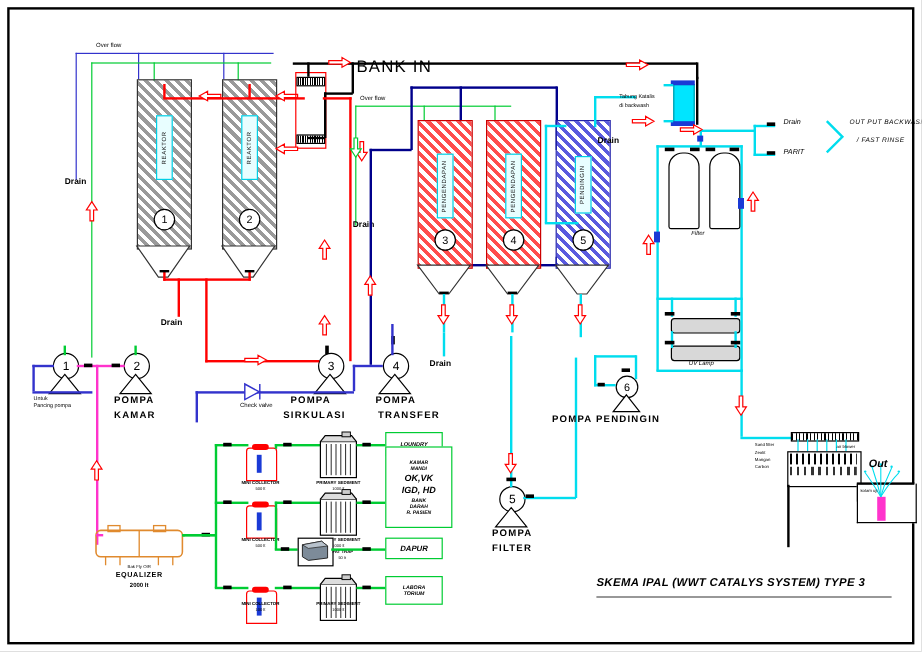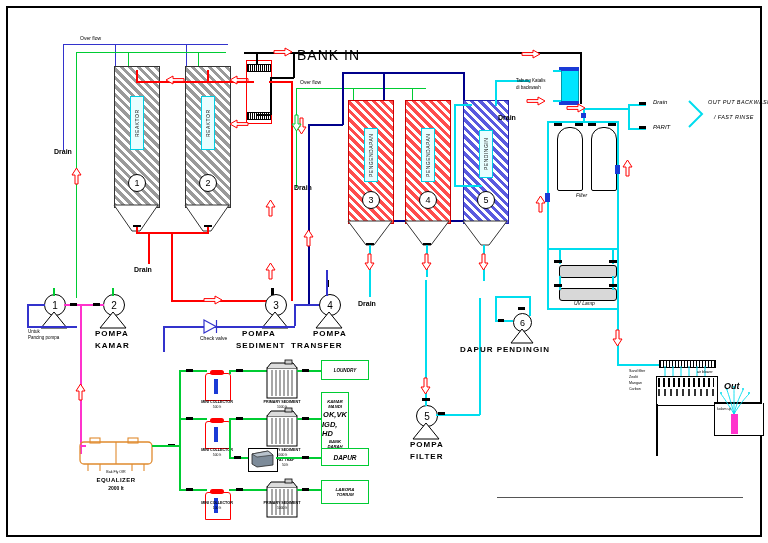--- a/index.html
+++ b/index.html
@@ -253,35 +253,35 @@
       <svg width="9" height="16" viewBox="0 0 9 16">
           <path d="M4.5 0 L9 7 L6 7 L6 16 L3 16 L3 7 L0 7 Z" fill="#fff" stroke="#ff0000" stroke-width="1"></path>
         </svg>
     </div>
 
     <div class="numcircle" style="left:257px;top:286px;width:20px;height:20px;font-size:10px;">3</div>
     <svg style="position:absolute;left:254px;top:304px;" width="26" height="16">
       <polygon points="13,0 26,16 0,16" fill="#fff" stroke="#000" stroke-width="1"></polygon>
     </svg>
     <div class="lbl bold" style="left:234px;top:322px;font-size:8px;letter-spacing:1px;">POMPA</div>
-    <div class="lbl bold" style="left:228px;top:334px;font-size:8px;letter-spacing:1px;">SEDIMENT</div>
+    <div class="lbl bold" style="left:228px;top:334px;font-size:8px;letter-spacing:1px;">SIRKULASI</div>
     <div class="pipe red" style="left:163px;top:292px;width:95px;height:2px;"></div>
     <div class="arrowR" style="left:196px;top:288px;">
       <svg width="18" height="8" viewBox="0 0 18 8">
           <path d="M18 4 L11 0 L11 2.6 L0 2.6 L0 5.4 L11 5.4 L11 8 Z" fill="#fff" stroke="#ff0000" stroke-width="1"></path>
         </svg>
     </div>
     <div class="valve" style="left:263px;top:280px;width:2.5px;height:7px;"></div>
 
     <div class="numcircle" style="left:311px;top:286px;width:20px;height:20px;font-size:10px;">4</div>
     <svg style="position:absolute;left:308px;top:304px;" width="26" height="16">
       <polygon points="13,0 26,16 0,16" fill="#fff" stroke="#000" stroke-width="1"></polygon>
     </svg>
     <div class="lbl bold" style="left:305px;top:322px;font-size:8px;letter-spacing:1px;">POMPA</div>
-    <div class="lbl bold" style="left:283px;top:334px;font-size:8px;letter-spacing:1px;">TRANSFER</div>
+    <div class="lbl bold" style="left:307px;top:334px;font-size:8px;letter-spacing:1px;">TRANSFER</div>
     <div class="pipe blue" style="left:286px;top:296px;width:25px;height:1.6px;"></div>
     <div class="pipe blue" style="left:286px;top:296px;width:1.6px;height:22px;"></div>
     <div class="pipe blue" style="left:155px;top:318px;width:132px;height:1.6px;"></div>
     <div class="pipe blue" style="left:155px;top:318px;width:1.6px;height:26px;"></div>
     <svg style="position:absolute;left:196px;top:312px;" width="14" height="13">
       <polygon points="0,0 12,6.5 0,13" fill="#fff" stroke="#3333cc" stroke-width="1.2"></polygon>
       <line x1="12.5" y1="0" x2="12.5" y2="13" stroke="#3333cc" stroke-width="1.2"></line>
     </svg>
     <div class="lbl" style="left:192px;top:328px;font-size:5px;">Check valve</div>
     <div class="valve" style="left:318px;top:272px;width:2.5px;height:7px;"></div>
@@ -304,21 +304,21 @@
         </svg>
     </div>
     <div class="pipe cyan" style="left:428px;top:406px;width:44px;height:1.8px;"></div>
     <div class="valve" style="left:430px;top:404px;width:7px;height:2.5px;"></div>
     <div class="pipe cyan" style="left:471px;top:290px;width:1.8px;height:117px;"></div>
 
     <div class="numcircle" style="left:505px;top:305px;width:17px;height:17px;font-size:9px;">6</div>
     <svg style="position:absolute;left:503px;top:321px;" width="22" height="14">
       <polygon points="11,0 22,14 0,14" fill="#fff" stroke="#000" stroke-width="1"></polygon>
     </svg>
-    <div class="lbl bold" style="left:452px;top:338px;font-size:8px;letter-spacing:1px;">DAPUR  PENDINGIN</div>
+    <div class="lbl bold" style="left:452px;top:338px;font-size:8px;letter-spacing:1px;">POMPA  PENDINGIN</div>
     <div class="pipe cyan" style="left:487px;top:312px;width:18px;height:1.8px;"></div>
     <div class="pipe cyan" style="left:487px;top:288px;width:1.8px;height:26px;"></div>
     <div class="pipe cyan" style="left:487px;top:288px;width:35px;height:1.8px;"></div>
     <div class="pipe cyan" style="left:521px;top:288px;width:1.8px;height:20px;"></div>
     <div class="valve" style="left:510px;top:299px;width:7px;height:2.5px;"></div>
     <div class="valve" style="left:490px;top:311px;width:6px;height:2.5px;"></div>
 
     <div class="lbl" style="left:508px;top:71px;font-size:4.5px;">Tabung Katalis</div>
     <div class="lbl" style="left:508px;top:78px;font-size:4.5px;">di backwash</div>
     <div style="position:absolute;left:553px;top:62px;width:16px;height:32px;background:#00e5ff;border:1px solid #0099aa;"></div>
@@ -518,21 +518,21 @@
         <line x1="15" y1="10" x2="15" y2="36"></line>
           <line x1="19" y1="10" x2="19" y2="36"></line>
         <line x1="23" y1="10" x2="23" y2="36"></line>
           <line x1="27" y1="10" x2="27" y2="36"></line>
       </g>
     </svg>
     <div class="lbl ctr" style="left:248px;top:441px;width:52px;font-size:3.7px;font-weight:bold;">PRIMARY SEDIMENT</div>
     <div class="lbl ctr" style="left:248px;top:446px;width:52px;font-size:3.4px;">1000 lt</div>
     <div class="pipe green" style="left:289px;top:410px;width:26px;height:1.6px;"></div>
     <div class="valve" style="left:294px;top:409px;width:7px;height:2.5px;"></div>
-    <div class="boxlbl" style="left:313px;top:384px;width:28px;height:68px;padding:2px 0;">
+    <div class="boxlbl" style="left:313px;top:364px;width:56px;height:68px;padding:2px 0;">
       <span style="font-size:4.2px;font-style:italic;font-weight:bold;">KAMAR</span>
       <span style="font-size:4.2px;font-style:italic;font-weight:bold;">MANDI</span>
       <span style="font-size:7.5px;font-style:italic;font-weight:bold;margin:1px 0;">OK,VK</span>
       <span style="font-size:7.5px;font-style:italic;font-weight:bold;margin-bottom:1px;">IGD, HD</span>
       <span style="font-size:4.2px;font-style:italic;font-weight:bold;">BANK</span>
       <span style="font-size:4.2px;font-style:italic;font-weight:bold;">DARAH</span>
       <span style="font-size:4.2px;font-style:italic;font-weight:bold;">R. PASIEN</span>
     </div>
 
     <div class="pipe green" style="left:221px;top:410px;width:1.6px;height:40px;"></div>
@@ -578,16 +578,17 @@
     <div class="pipe green" style="left:289px;top:481px;width:26px;height:1.6px;"></div>
     <div class="valve" style="left:294px;top:480px;width:7px;height:2.5px;"></div>
     <div class="boxlbl" style="left:313px;top:472px;width:48px;height:24px;">
       <span style="font-size:4.4px;font-style:italic;font-weight:bold;">LABORA</span>
       <span style="font-size:4.4px;font-style:italic;font-weight:bold;">TORIUM</span>
     </div>
 
     <div class="pipe green" style="left:144px;top:437px;width:1.6px;height:1.6px;"></div>
     <div class="pipe green" style="left:144px;top:437px;width:28px;height:1.6px;"></div>
 
+    <div class="lbl bold ital" style="left:489px;top:473px;font-size:9.5px;letter-spacing:.3px;">SKEMA IPAL (WWT CATALYS SYSTEM) TYPE 3</div>
     <div class="titleline" style="left:489px;top:488px;width:246px;height:1px;"></div>
 
   </div>
 </div>
 
 </body></html>

